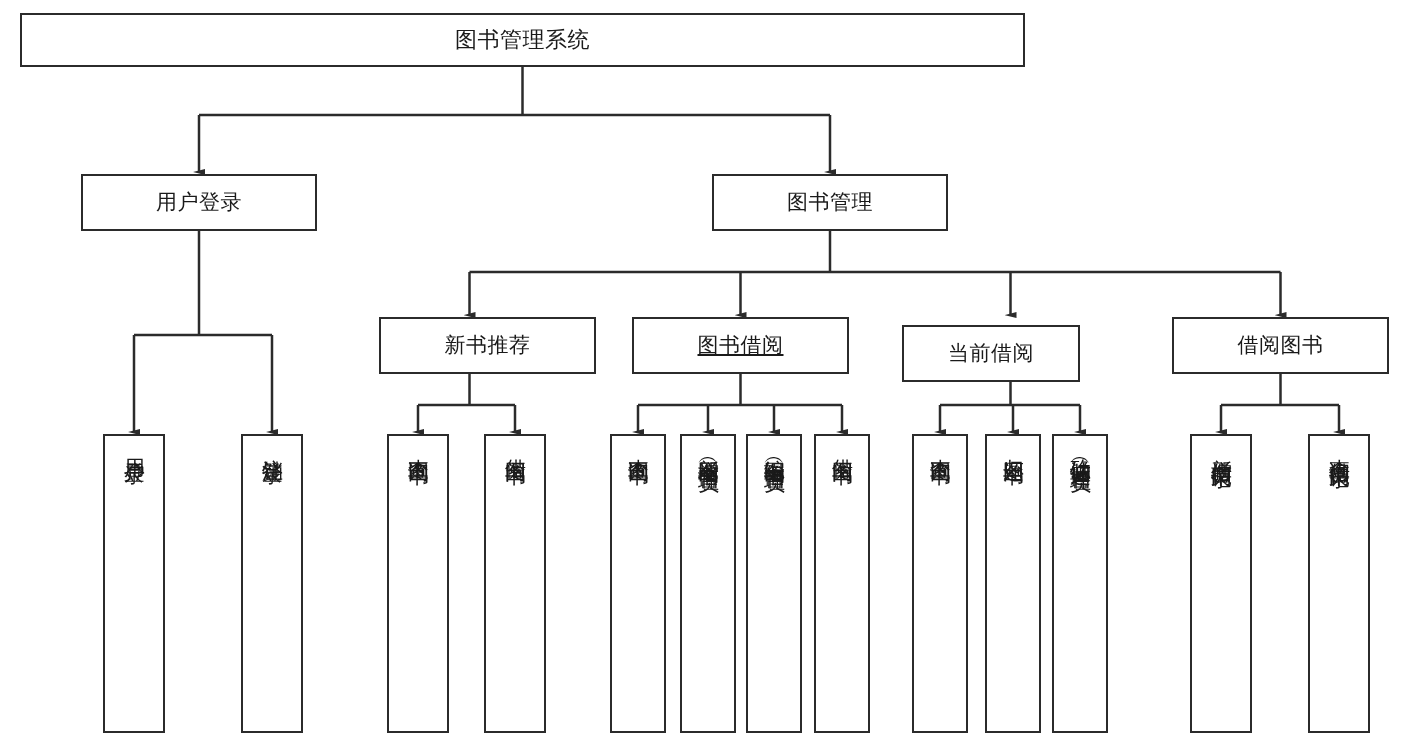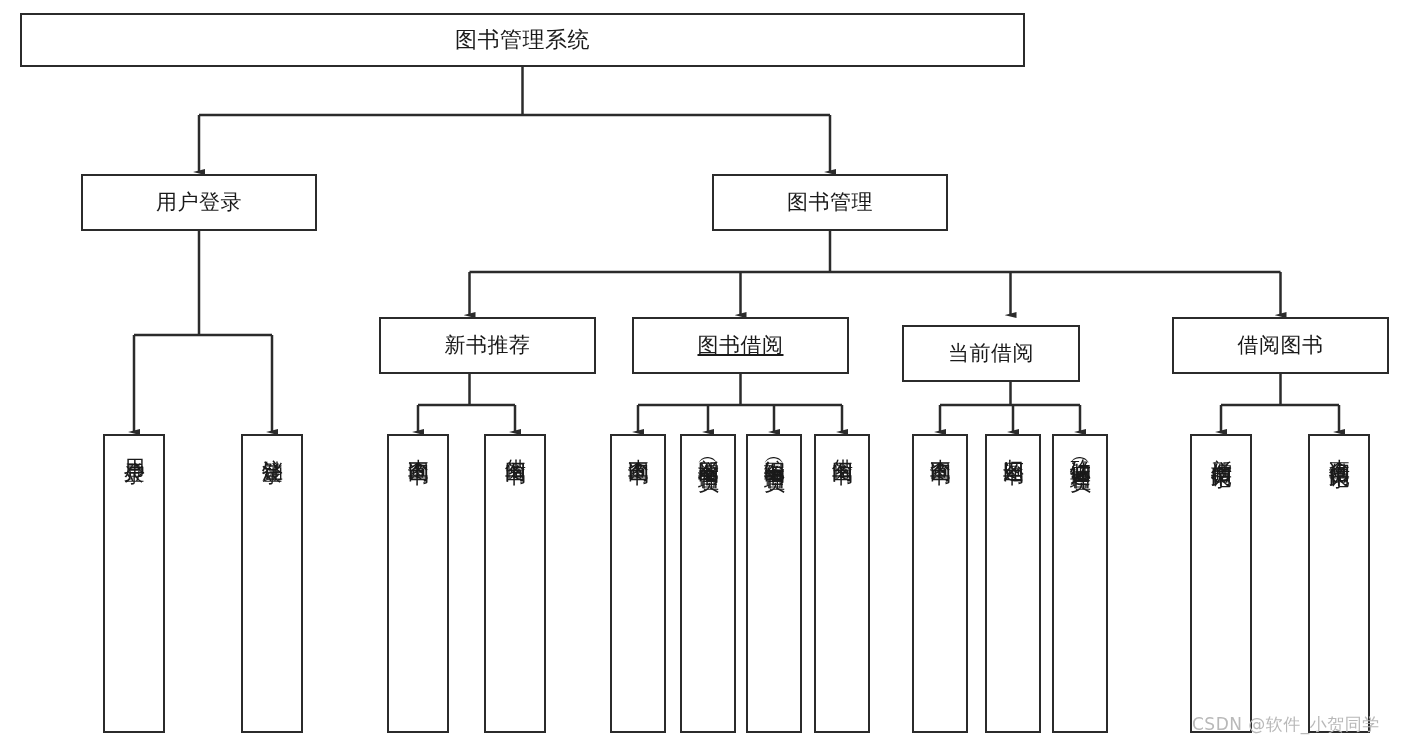--- a/index.html
+++ b/index.html
@@ -171,14 +171,13 @@
         <span class="node-label">确认归还（管理员）</span>
       </div>
       <div class="node vertical" style="left: 1190px; top: 434px; width: 62px; height: 299px;">
         <span class="node-label">新增借阅记录</span>
       </div>
       <div class="node vertical" style="left: 1308px; top: 434px; width: 62px; height: 299px;">
         <span class="node-label">查询借阅记录</span>
       </div>
     </div>
 
-  <div class="watermark" style="left: 1192px; top: 713px; color: rgb(185, 185, 185);">CSDN @软件_小贺同学</div>
 </div>
 
 </body></html>

